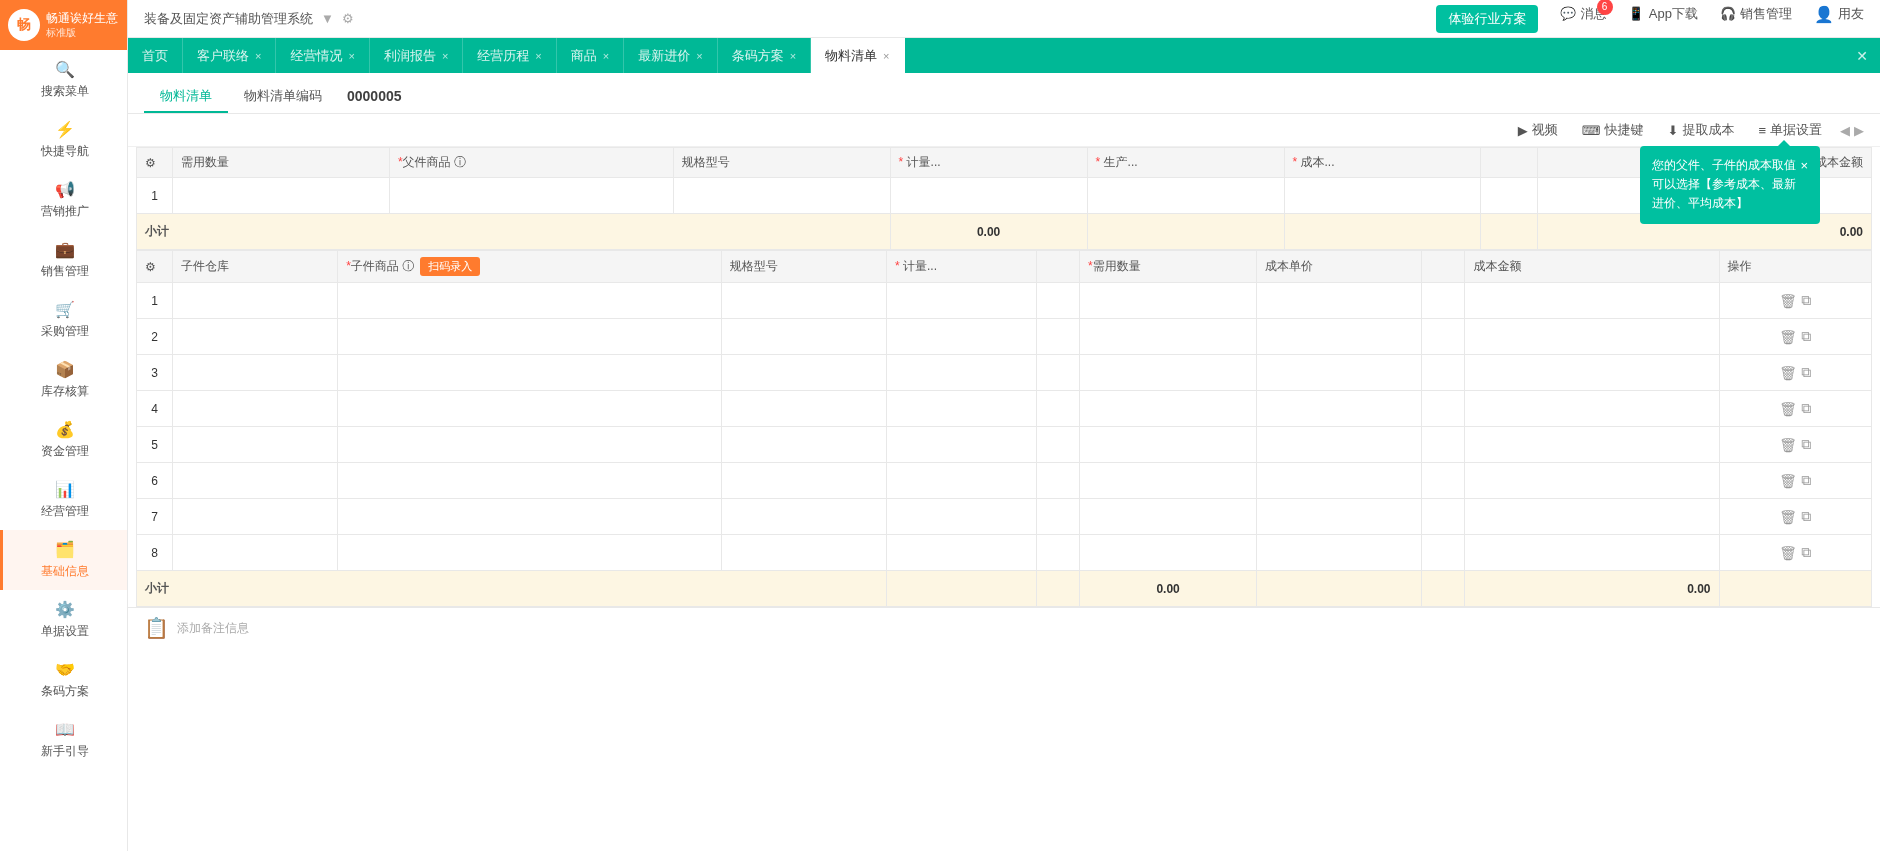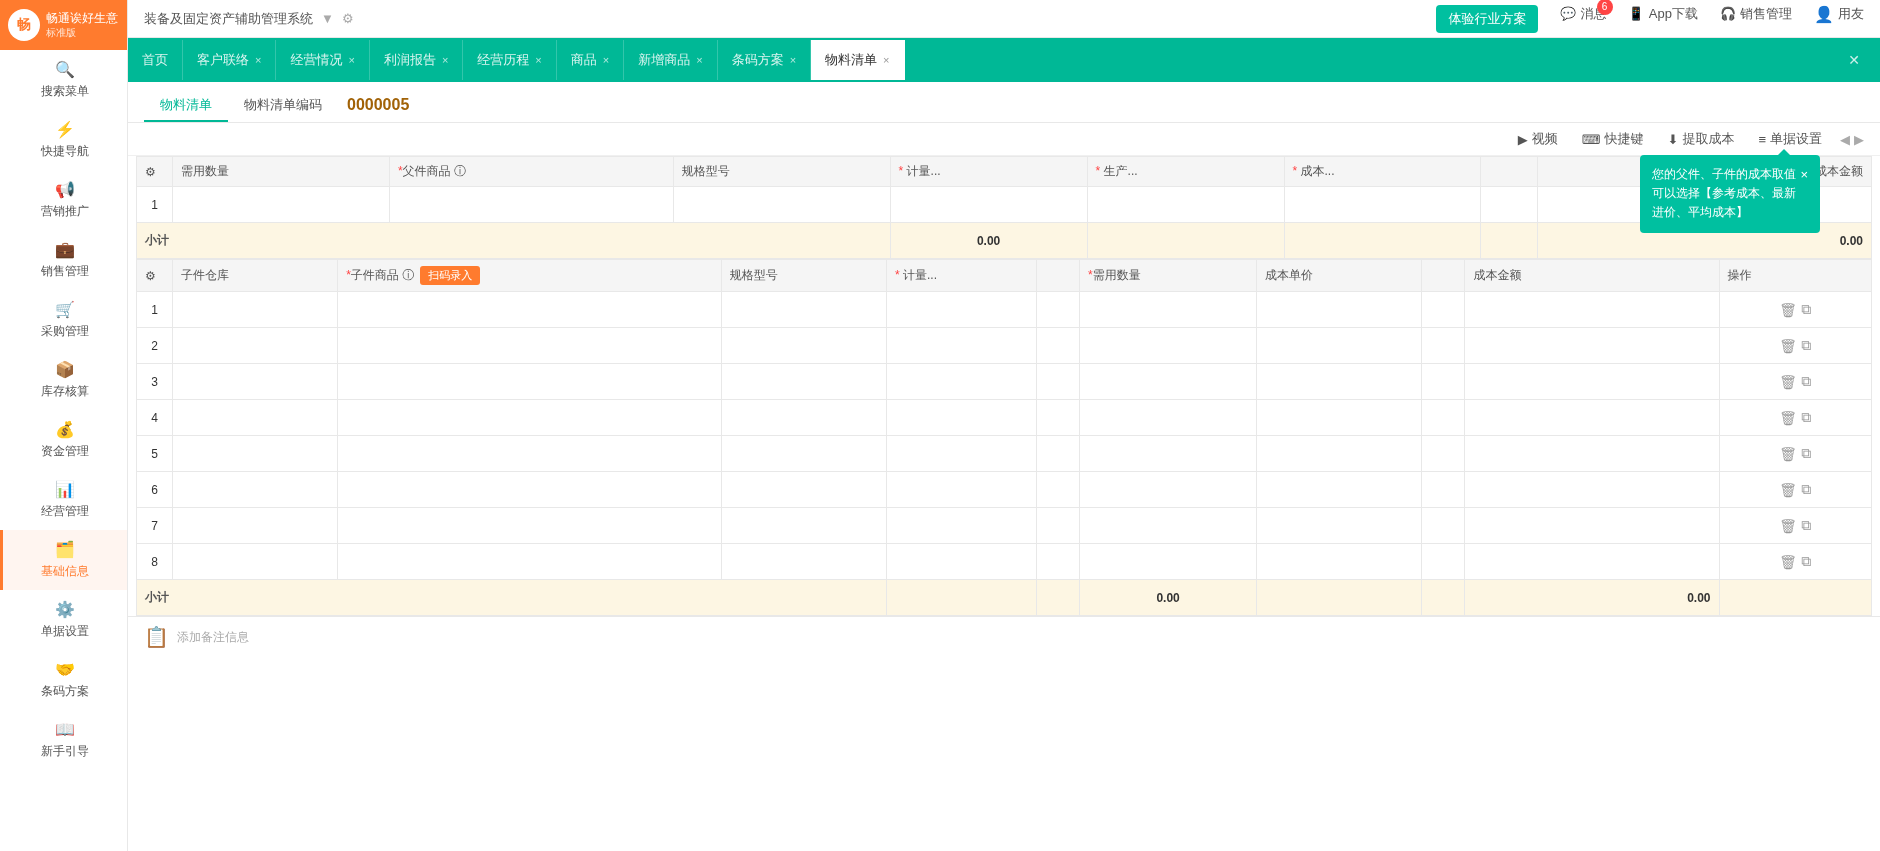--- a/index.html
+++ b/index.html
@@ -112,22 +112,22 @@
       position: absolute;
       top: -6px;
       right: -6px;
     }
 
     
     .tab-bar {
       background: #00b896;
       display: flex;
       align-items: center;
-      padding: 0 12px 0 0;
-      height: 44px;
+      padding: 0 4px 0 0;
+      height: 35px;
       overflow-x: auto;
     }
     .tab-bar::-webkit-scrollbar { display: none; }
     .tab-item {
       display: flex;
       align-items: center;
       padding: 0 14px;
       height: 40px;
       color: rgba(255,255,255,0.85);
       cursor: pointer;
@@ -414,21 +414,21 @@
     </div>
     <div class="tab-item">
       <span>经营历程</span>
       <span class="tab-close">×</span>
     </div>
     <div class="tab-item">
       <span>商品</span>
       <span class="tab-close">×</span>
     </div>
     <div class="tab-item">
-      <span>新增商品</span>
+      <span>最新进价</span>
       <span class="tab-close">×</span>
     </div>
     <div class="tab-item">
       <span>条码方案</span>
       <span class="tab-close">×</span>
     </div>
     <div class="tab-item active">
       <span>物料清单</span>
       <span class="tab-close">×</span>
     </div>
@@ -438,21 +438,21 @@
   </div>
 
   <div class="content-area">
 
     <div class="sub-tab-bar">
       <div class="sub-tab-item active">
         <span>物料清单</span>
       </div>
       <div class="sub-tab-item" style="display:flex;align-items:center;gap:25px;">
         <span>物料清单编码</span>
-        <span style="color:#a16207; font-weight:bold; font-size:16px;">0000005</span>
+        <span style="color:#404040; font-weight:bold; font-size:14px;">0000005</span>
       </div>
     </div>
 
     <div class="toolbar">
       <div class="toolbar-btn">
         <span>▶</span>
         <span>视频</span>
       </div>
       <div class="toolbar-btn">
         <span>⌨</span>

